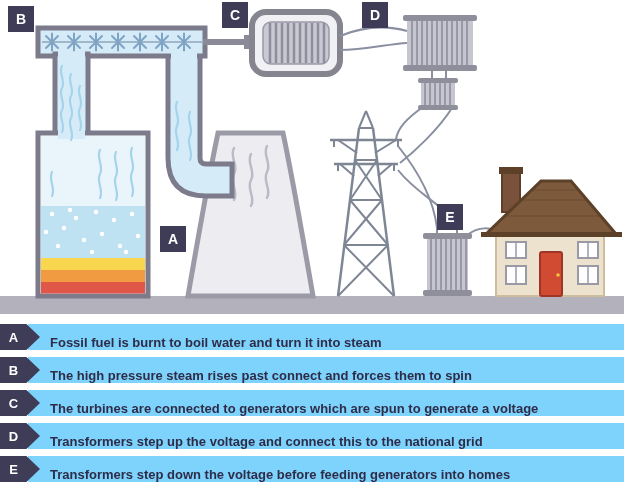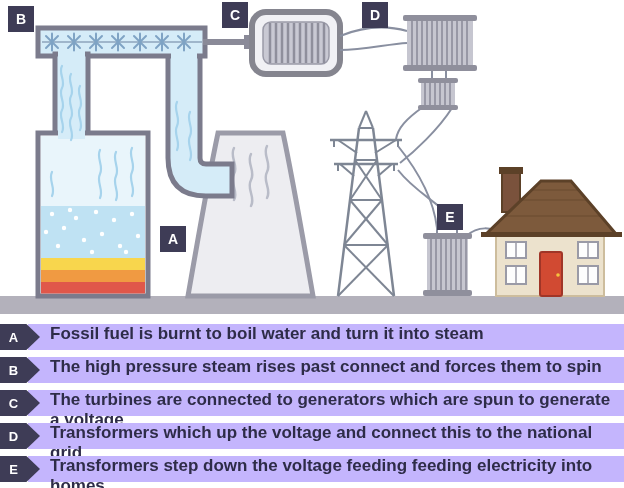--- a/index.html
+++ b/index.html
@@ -13,22 +13,22 @@
   .legend-row { display:flex; align-items:stretch; height:26px; margin-bottom:7px; }
   .legend-arrow {
     position:relative; z-index:2; width:40px; flex:0 0 40px;
     background:#3e3c56;
     clip-path:polygon(0 0, 66% 0, 100% 50%, 66% 100%, 0 100%);
     color:#fff; font-weight:bold; font-size:13px;
     display:flex; align-items:center; justify-content:center;
     padding-right:13px; margin-right:-12px;
   }
   .legend-bar {
-    flex:1; background:#c4b5fd; display:flex; align-items:flex-start;
-    padding-left:22px; color:#2e2c48; font-weight:bold; font-size:17px;
+    flex:1; background:#7dd3fc; display:flex; align-items:flex-end;
+    padding-left:22px; color:#2e2c48; font-weight:bold; font-size:13px;
   }
 </style>
 </head>
 <body>
 
 <div class="stage">
 
   <svg class="illustration" width="624" height="316" viewBox="0 0 624 316">
 
     <rect x="0" y="296" width="624" height="18" fill="#b3b1bb"></rect>
@@ -321,27 +321,27 @@
       <div class="legend-bar">
         <span>The turbines are connected to generators which are spun to generate a voltage</span>
       </div>
     </div>
 
     <div class="legend-row">
       <div class="legend-arrow">
         <span>D</span>
       </div>
       <div class="legend-bar">
-        <span>Transformers which up the voltage and connect this to the national grid</span>
+        <span>Transformers step up the voltage and connect this to the national grid</span>
       </div>
     </div>
 
     <div class="legend-row">
       <div class="legend-arrow">
         <span>E</span>
       </div>
       <div class="legend-bar">
-        <span>Transformers step down the voltage feeding feeding electricity into homes</span>
+        <span>Transformers step down the voltage before feeding generators into homes</span>
       </div>
     </div>
 
   </div>
 </div>
 
 </body></html>

